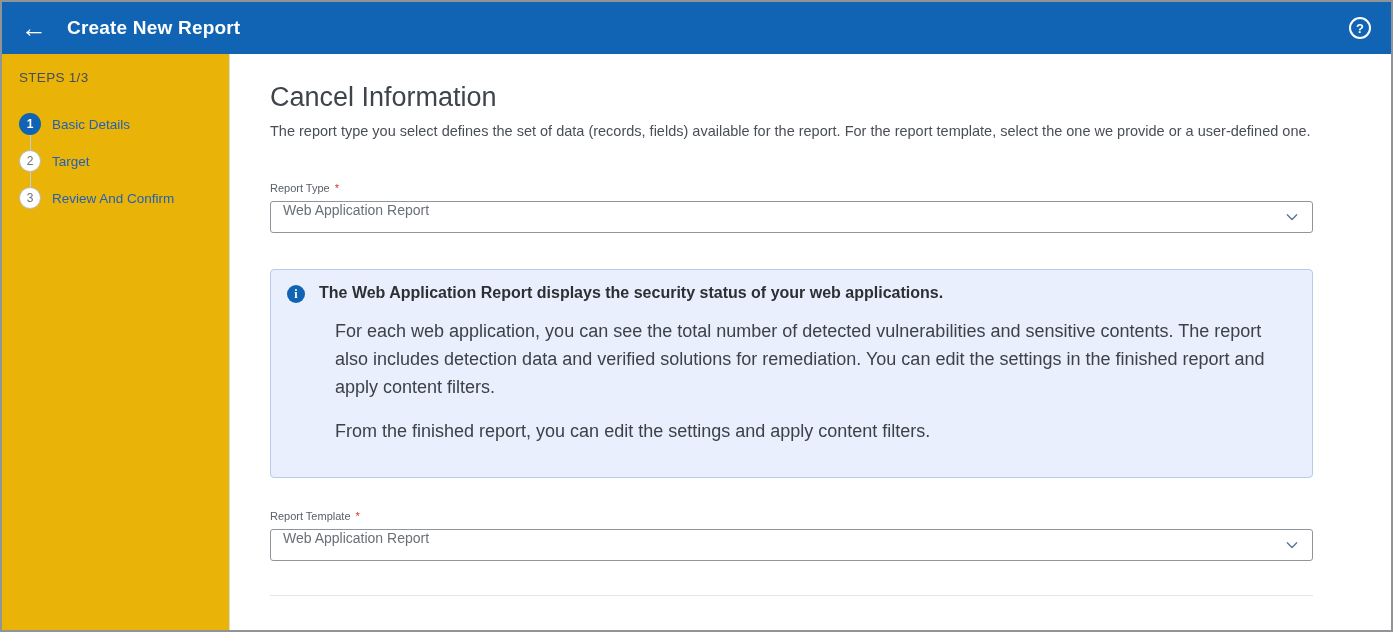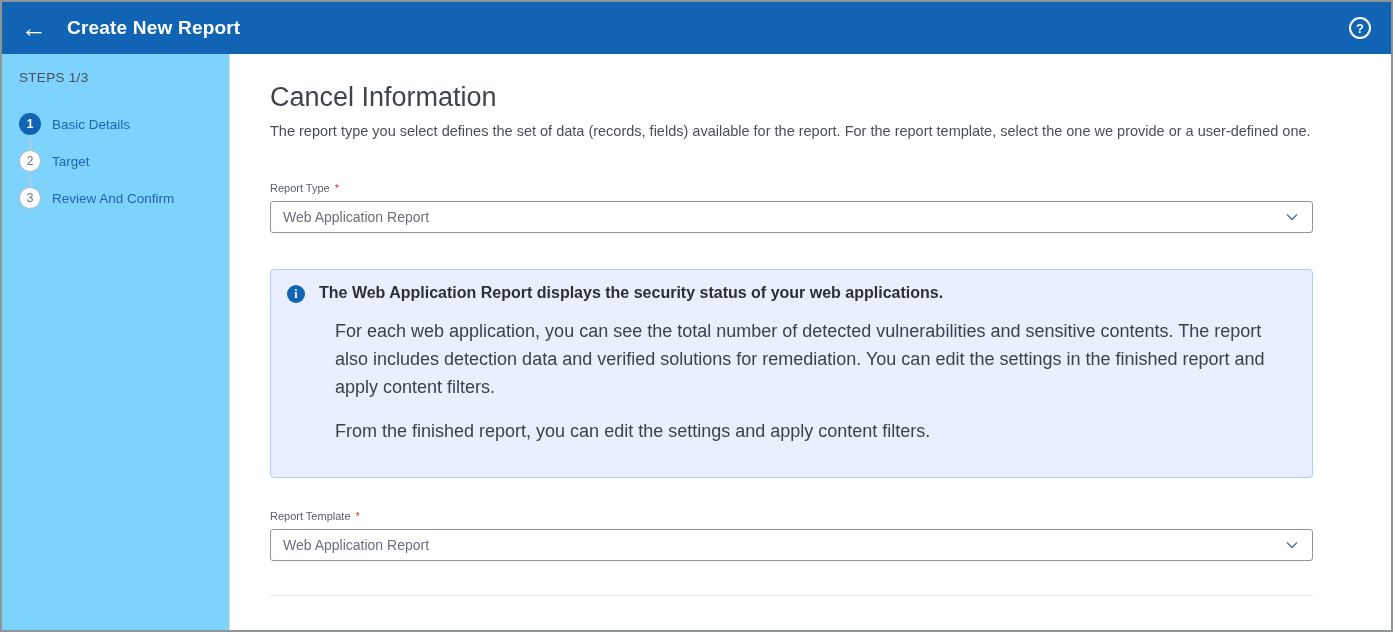--- a/index.html
+++ b/index.html
@@ -49,21 +49,21 @@
     cursor: pointer;
   }
 
   
   .body-row { flex: 1; display: flex; min-height: 0; }
 
   
   .sidebar {
     width: 228px;
     flex: 0 0 228px;
-    background: #7dd3fc;
+    background: #eab308;
     border-right: 1px solid #d8dce1;
     padding: 16px 10px 0 17px;
   }
   .steps-label {
     font-size: 13.5px;
     color: #474e57;
     letter-spacing: 0.3px;
   }
   .stepper { margin-top: 28px; }
   .step {
@@ -128,21 +128,20 @@
 
   .select-box {
     margin-top: 7px;
     width: 100%;
     max-width: 1047px;
     height: 32px;
     border: 1px solid #8f959c;
     border-radius: 3px;
     background: #ffffff;
     display: flex;
-    align-items: center;
     padding: 0 12px;
     cursor: pointer;
   }
   .select-value {
     font-size: 14px;
     color: #6a7077;
     flex: 1;
   }
   .chevron { display: flex; align-items: center; }
 

